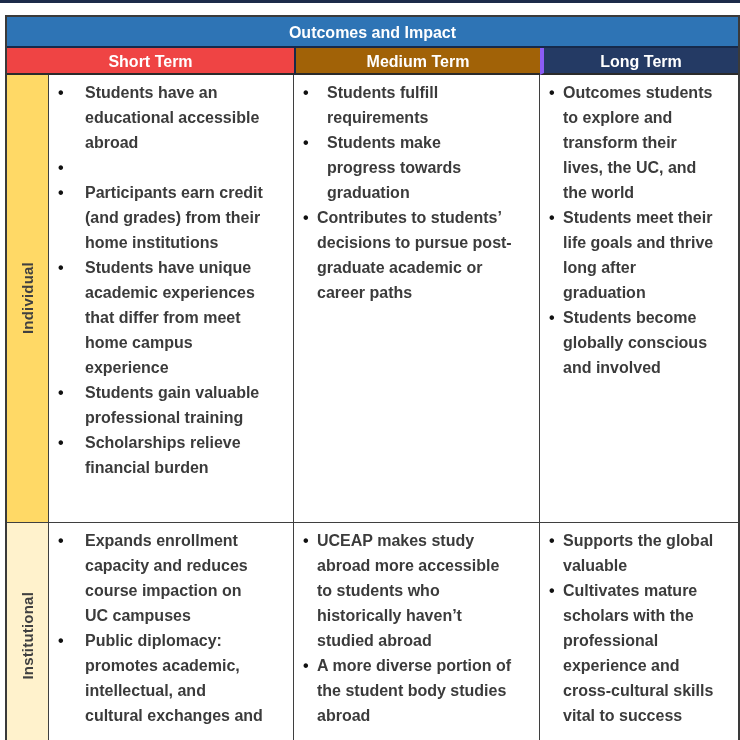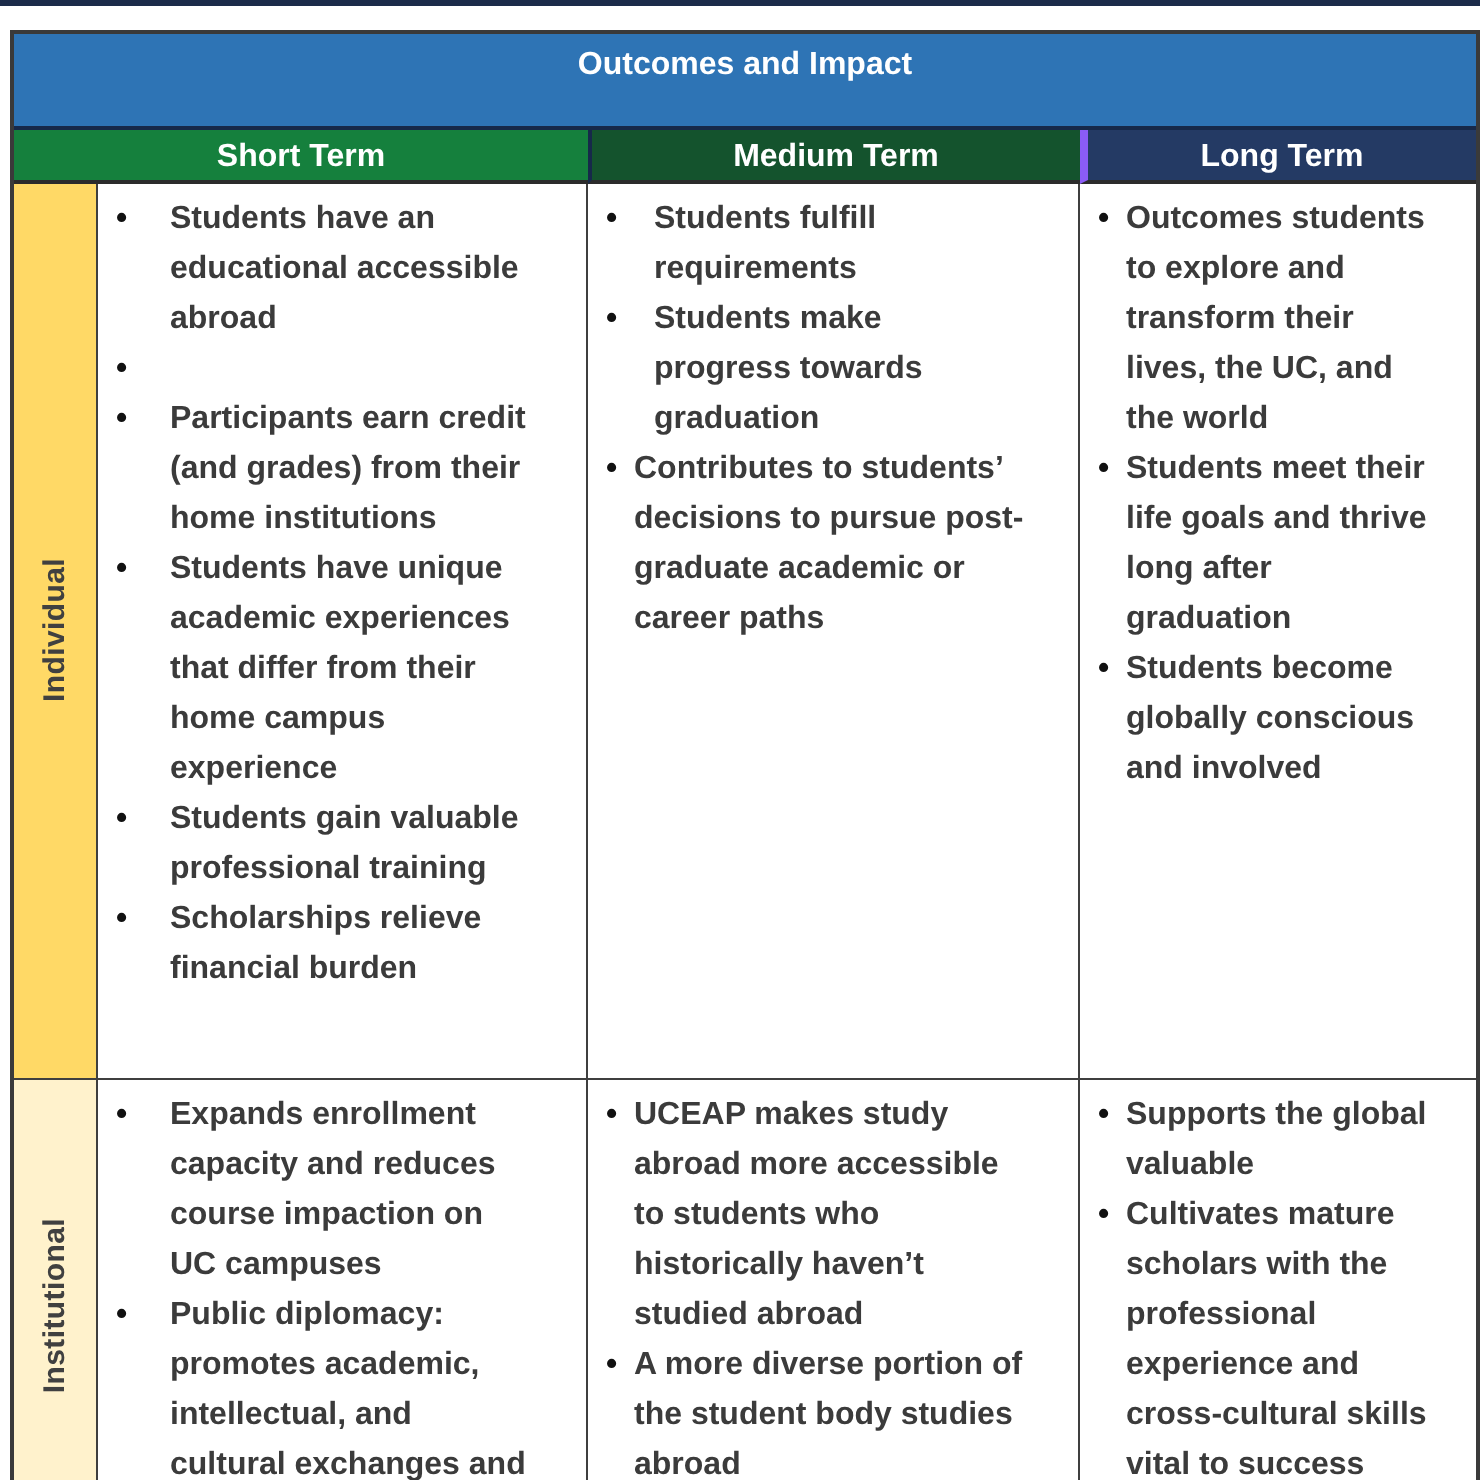--- a/index.html
+++ b/index.html
@@ -20,36 +20,36 @@
     position: absolute; top: 15px; left: 5px;
     width: 735px;
     display: grid;
     grid-template-columns: 42px 245px 246px 198px;
     border: 2px solid #3a3a3a;
     border-bottom: none;
     background: #ffffff;
   }
   .title-row {
     grid-column: 1 / -1;
-    height: 48px; line-height: 31px;
+    height: 31px; line-height: 31px;
     background: #2e74b5;
     color: #ffffff;
     font-size: 16px; font-weight: 700;
     text-align: center;
     border-bottom: 2px solid #16294a;
   }
   .sh {
     height: 27px; line-height: 27px;
     color: #ffffff;
     font-size: 16px; font-weight: 700;
     text-align: center;
     border-bottom: 2px solid #2b2b2b;
   }
-  .sh-short { grid-column: 1 / 3; background: #15803d; }
-  .sh-med   { grid-column: 3 / 4; background: #14532d; border-left: 2px solid #16294a; }
+  .sh-short { grid-column: 1 / 3; background: #ef4444; }
+  .sh-med   { grid-column: 3 / 4; background: #a16207; border-left: 2px solid #16294a; }
   .sh-long  { grid-column: 4 / 5; background: #243a64; border-left: 4px solid #8b5cf6; }
 
   .lcell {
     display: flex; align-items: center; justify-content: center;
     border-right: 1px solid #3f3f3f;
   }
   .lcell.gold  { background: #ffd966; }
   .lcell.cream { background: #fff2cc; }
   .vlabel {
     writing-mode: vertical-rl;
@@ -103,21 +103,21 @@
         </li>
       <li>
           <span class="b">•</span>
         </li>
       <li>
           <span class="b">•</span>
           <span class="t">Participants earn credit (and grades) from their home institutions</span>
         </li>
       <li>
           <span class="b">•</span>
-          <span class="t">Students have unique academic experiences that differ from their home campus experience</span>
+          <span class="t">Students have unique academic experiences that differ from meet home campus experience</span>
         </li>
       <li>
           <span class="b">•</span>
           <span class="t">Students gain valuable professional training</span>
         </li>
       <li>
           <span class="b">•</span>
           <span class="t">Scholarships relieve financial burden</span>
         </li>
     </ul>

